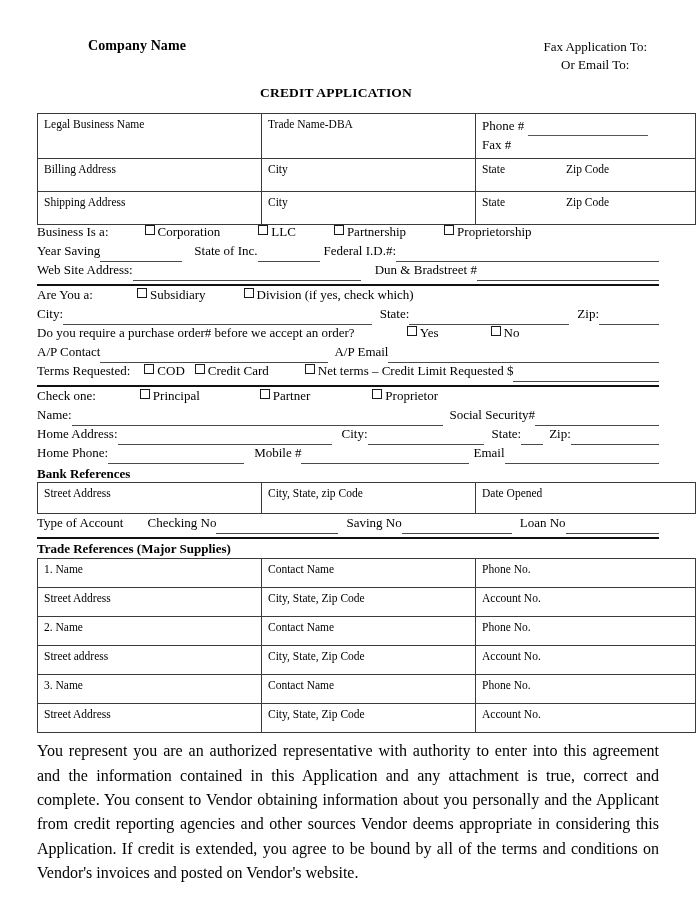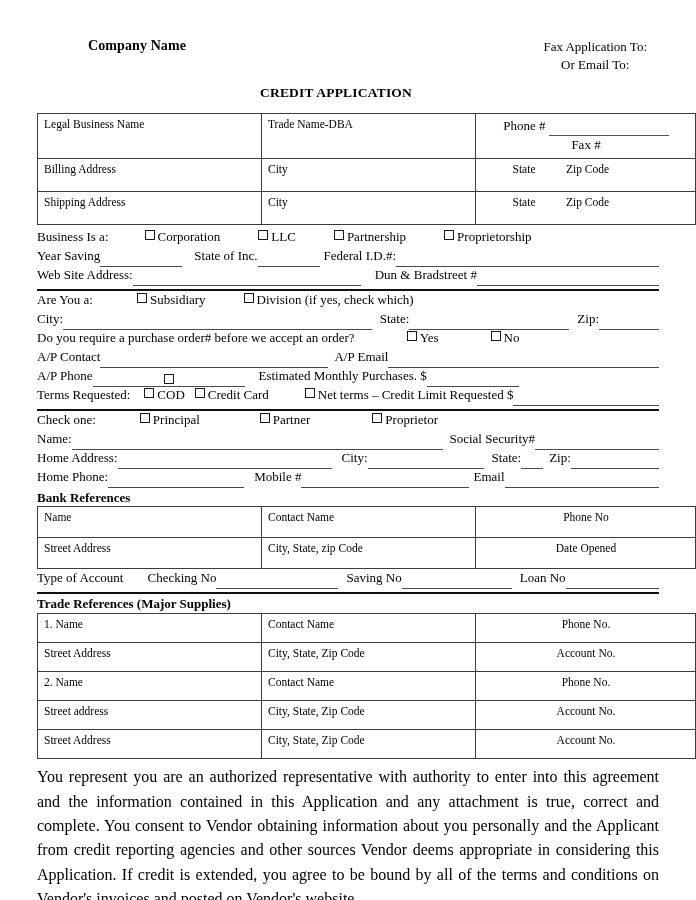--- a/index.html
+++ b/index.html
@@ -66,21 +66,21 @@
   }
   table.grid td {
     border: 1px solid #3b3b3b;
     vertical-align: top;
     padding: 3px 5px 3px 6px;
     font-size: 11.5px;
     line-height: 1.25;
   }
   .c1 { width: 212px; }
   .c2 { width: 202px; }
-  .c3 { width: 208px; text-align: center; }
+  .c3 { width: 208px; }
 
   
   .top-table { margin-top: 12px; }
   .top-table td { height: 26px; }
   .cell-lg { font-size: 13px; }
   .phone-line {
     font-size: 13px;
     line-height: 1.45;
   }
   .ul-inline {
@@ -224,21 +224,21 @@
       <td class="c3">
         <div class="statezip">
           <span class="st">State</span>
           <span>Zip Code</span>
         </div>
       </td>
     </tr>
   </tbody>
       </table>
 
-  <div class="sec" style="margin-top:5px;">
+  <div class="sec" style="">
     <div class="line">
       <span class="lbl">Business Is a:</span>
       <span class="gap" style="width:36px"></span>
       <span class="optbox">
         <span class="cb"></span>
         <span>Corporation</span>
       </span>
       <span class="gap" style="width:38px"></span>
       <span class="optbox">
         <span class="cb"></span>
@@ -311,29 +311,20 @@
         <span class="cb"></span>
         <span>No</span>
       </span>
     </div>
     <div class="line">
       <span class="lbl">A/P Contact</span>
       <span class="fill fx" style="width:228px"></span>
       <span class="gap" style="width:6px"></span>
       <span class="lbl">A/P Email</span>
       <span class="fill"></span>
-    </div>
-    <div class="line">
-      <span class="lbl">A/P Phone</span>
-      <span class="fill-with-cb" style="width:152px">
-        <span class="cb"></span>
-      </span>
-      <span class="gap" style="width:14px"></span>
-      <span class="lbl">Estimated Monthly Purchases. $</span>
-      <span class="fill fx" style="width:92px"></span>
     </div>
     <div class="line">
       <span class="lbl">Terms Requested:</span>
       <span class="gap" style="width:14px"></span>
       <span class="optbox">
         <span class="cb"></span>
         <span>COD</span>
       </span>
       <span class="gap" style="width:10px"></span>
       <span class="optbox">
@@ -397,25 +388,20 @@
       <span class="fill fx" style="width:168px"></span>
       <span class="gap" style="width:4px"></span>
       <span class="lbl">Email</span>
       <span class="fill"></span>
     </div>
   </div>
 
   <div class="sec-head">Bank References</div>
   <table class="grid bank-table">
     <tbody>
-          <tr>
-      <td class="c1">Name</td>
-      <td class="c2">Contact Name</td>
-      <td class="c3">Phone No</td>
-    </tr>
     <tr>
       <td class="c1">Street Address</td>
       <td class="c2">City, State, zip Code</td>
       <td class="c3">Date Opened</td>
     </tr>
   </tbody>
       </table>
   <div class="sec" style="margin-top:2px;">
     <div class="line">
       <span class="lbl">Type of Account</span>
@@ -449,20 +435,25 @@
       <td class="c1">2. Name</td>
       <td class="c2">Contact Name</td>
       <td class="c3">Phone No.</td>
     </tr>
     <tr>
       <td class="c1">Street address</td>
       <td class="c2">City, State, Zip Code</td>
       <td class="c3">Account No.</td>
     </tr>
     <tr>
+      <td class="c1">3. Name</td>
+      <td class="c2">Contact Name</td>
+      <td class="c3">Phone No.</td>
+    </tr>
+    <tr>
       <td class="c1">Street Address</td>
       <td class="c2">City, State, Zip Code</td>
       <td class="c3">Account No.</td>
     </tr>
   </tbody>
       </table>
 
   <div class="disclaimer">You represent you are an authorized representative with authority to enter into this agreement and the information contained in this Application and any attachment is true, correct and complete.  You consent to Vendor obtaining information about you personally and the Applicant from credit reporting agencies and other sources Vendor deems appropriate in considering this Application.  If credit is extended, you agree to be bound by all of the terms and conditions on Vendor's invoices and posted on Vendor's website.</div>
 
 </div>

